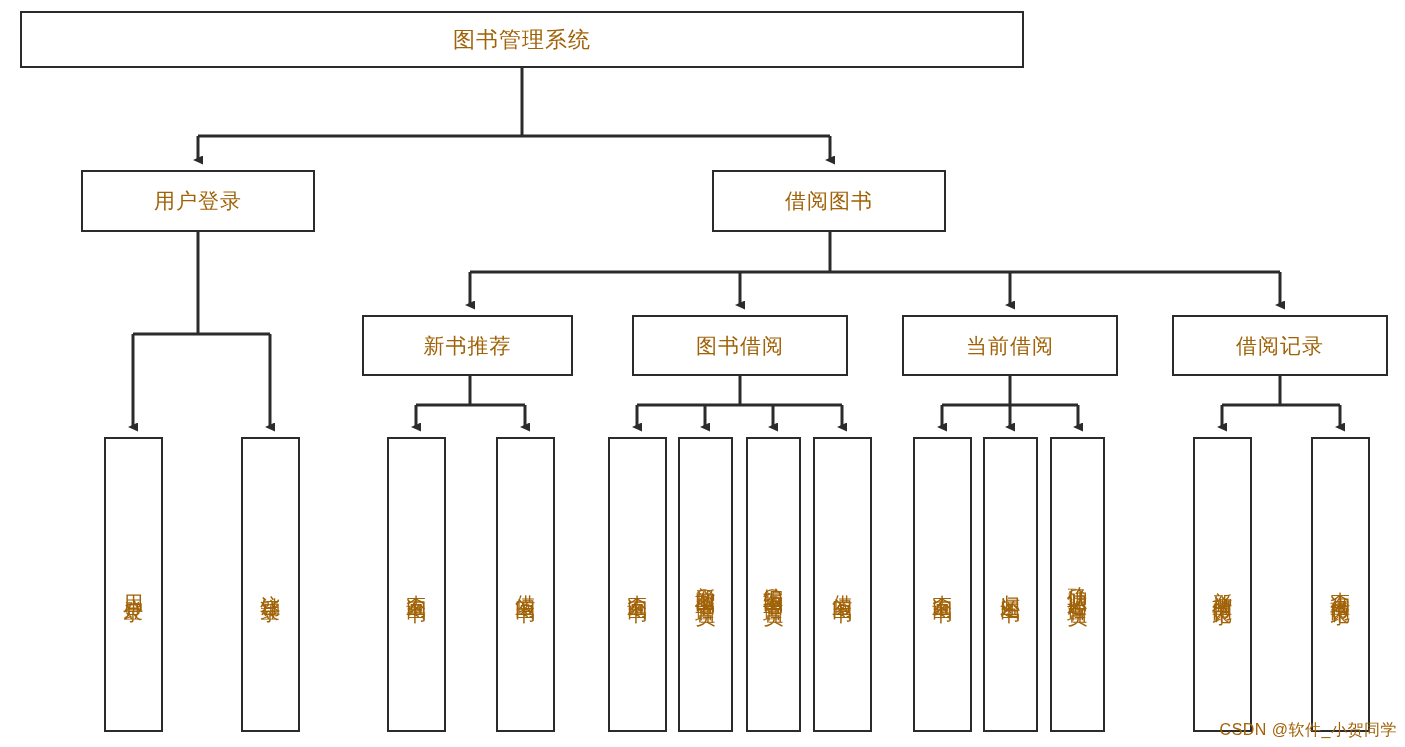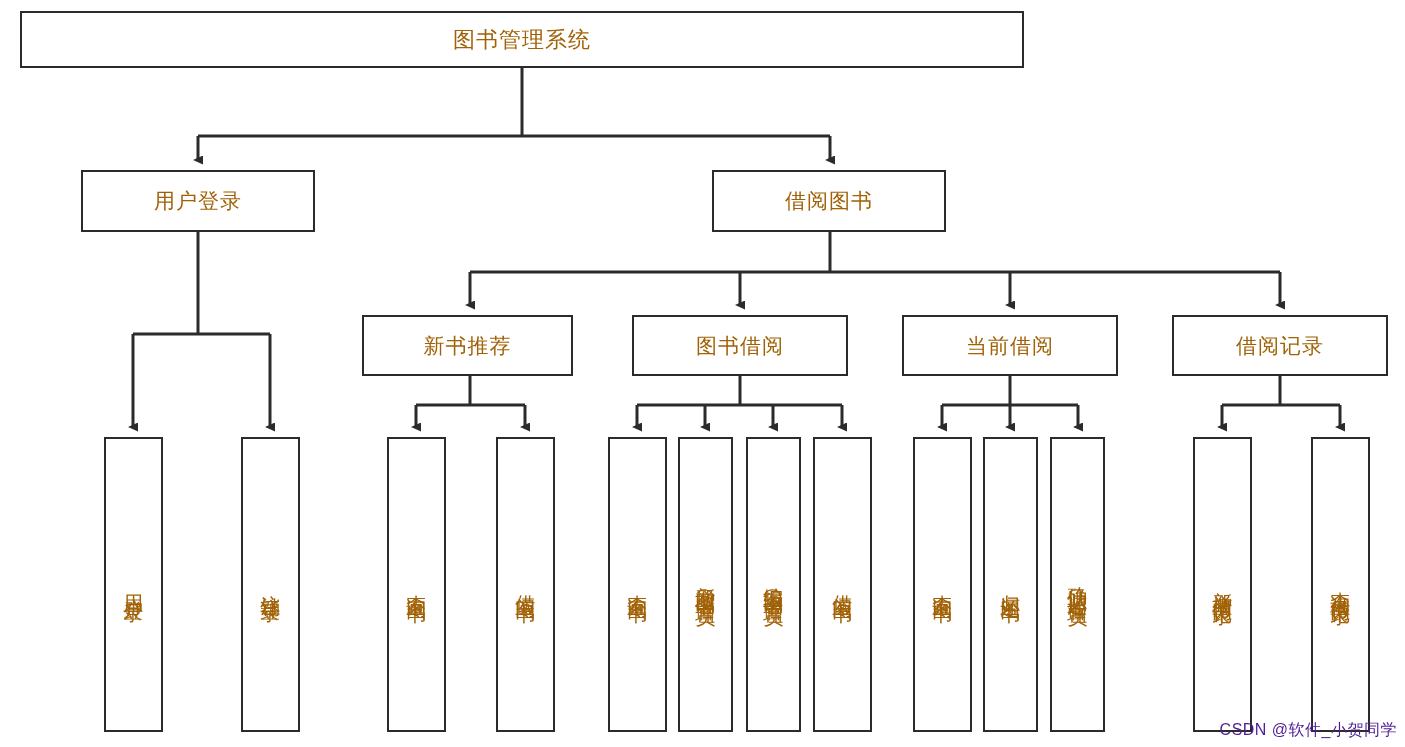--- a/index.html
+++ b/index.html
@@ -49,21 +49,21 @@
   .node.v .vtxt{
     writing-mode:vertical-rl;
     text-orientation:upright;
     white-space:nowrap;
   }
   .watermark{
     position:absolute;
     right:8px;
     bottom:6px;
     font-size:16px;
-    color:#4c1d95;
+    color:#a16207;
     letter-spacing:0.5px;
     white-space:nowrap;
   }
 </style>
 </head>
 <body>
 
 <div id="canvas">
 
   <svg id="wires" viewBox="0 0 1405 747">

